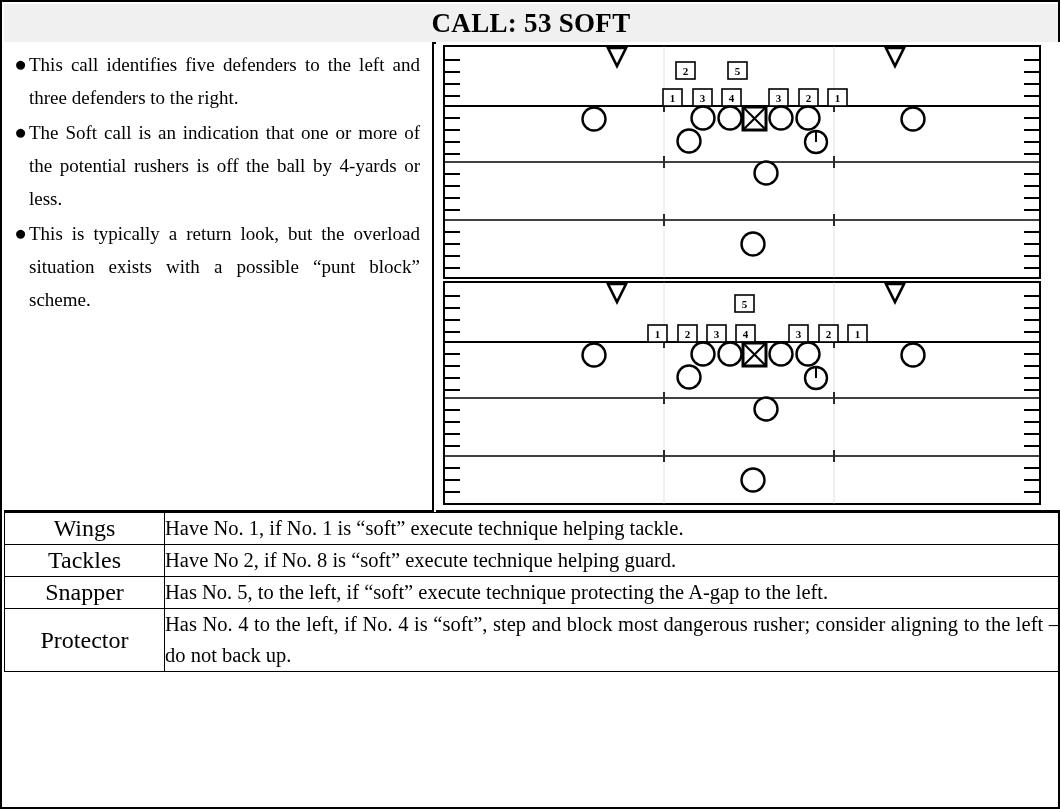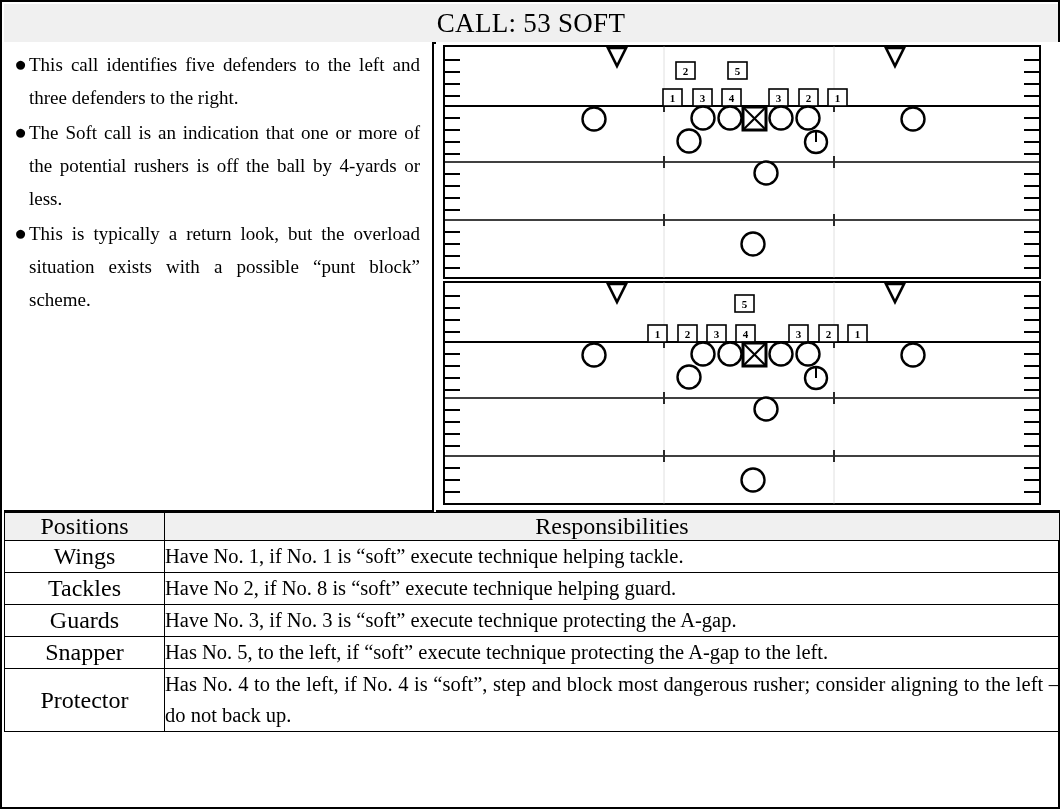--- a/index.html
+++ b/index.html
@@ -11,21 +11,21 @@
   }
   .page{
     position:relative;width:1060px;height:809px;box-sizing:border-box;
     border:2px solid #000;background:#fff;
   }
 
   
   .title-bar{
     position:absolute;left:2px;top:2px;width:1054px;height:38px;
     background:#f0f0f0;border-bottom:2px solid #000;
-    display:flex;align-items:center;justify-content:center;
+    display:flex;align-items:center;justify-content:center;font-weight:bold;
   }
   .title-bar .title-text{font-size:27px;letter-spacing:.3px;}
 
   
   .coach-panel{
     position:absolute;left:2px;top:40px;width:430px;height:470px;
     border-right:2px solid #000;border-bottom:2px solid #000;
     box-sizing:border-box;background:#fff;
   }
   .coach-head{
@@ -353,35 +353,27 @@
       </g>
     </svg>
   </div>
 
   <table class="resp-table">
     <colgroup>
         <col class="col-pos">
         <col>
       </colgroup>
     <tbody>
-      <tr class="hdr">
-        <td class="cell-hdr-pos">Positions</td>
-        <td class="cell-hdr-resp">Responsibilities</td>
-      </tr>
       <tr>
         <td class="cell-pos">Wings</td>
         <td class="cell-resp one-line">Have No. 1, if No. 1 is “soft” execute technique helping tackle.</td>
       </tr>
       <tr>
         <td class="cell-pos">Tackles</td>
         <td class="cell-resp one-line">Have No 2, if No. 8 is “soft” execute technique helping guard.</td>
-      </tr>
-      <tr>
-        <td class="cell-pos">Guards</td>
-        <td class="cell-resp one-line">Have No. 3, if No. 3 is “soft” execute technique protecting the A-gap.</td>
       </tr>
       <tr>
         <td class="cell-pos">Snapper</td>
         <td class="cell-resp">Has No. 5, to the left, if “soft” execute technique protecting the A-gap to the left.</td>
       </tr>
       <tr>
         <td class="cell-pos">Protector</td>
         <td class="cell-resp">Has No. 4 to the left, if No. 4 is “soft”, step and block most dangerous rusher; consider aligning to the left – do not back up.</td>
       </tr>
     </tbody>

